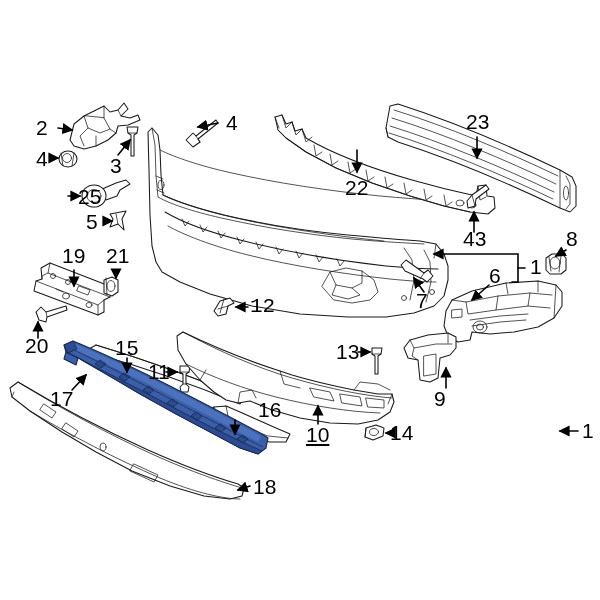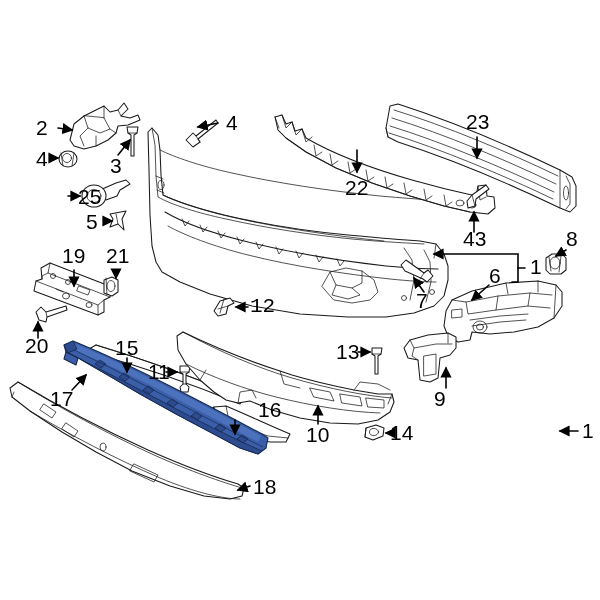--- a/index.html
+++ b/index.html
@@ -403,21 +403,21 @@
   <div class="lbl" style="left:345px; top:132px;margin-top:45px;">22</div>
   <div class="lbl" style="left:466px; top:111px;">23</div>
   <div class="lbl" style="left:463px; top:228px;">43</div>
   <div class="lbl" style="left:566px; top:228px;">8</div>
   <div class="lbl" style="left:530px; top:256px;">1</div>
   <div class="lbl" style="left:489px; top:265px;">6</div>
   <div class="lbl" style="left:416px; top:290px;">7</div>
   <div class="lbl" style="left:434px; top:388px;">9</div>
   <div class="lbl" style="left:582px; top:420px;">1</div>
   <div class="lbl" style="left:390px; top:422px;">14</div>
-  <div class="lbl" style="left:306px; top:424px;">10</div>
+  <div class="lbl" style="left:306px; top:424px;text-decoration:underline;">10</div>
   <div class="lbl" style="left:336px; top:341px;">13</div>
   <div class="lbl" style="left:250px; top:296px;font-family:Liberation Mono, monospace;">12</div>
   <div class="lbl" style="left:148px; top:361px;">11</div>
   <div class="lbl" style="left:115px; top:337px;">15</div>
   <div class="lbl" style="left:224px; top:399px;margin-left:34px;">16</div>
   <div class="lbl" style="left:50px;  top:388px;">17</div>
   <div class="lbl" style="left:253px; top:476px;">18</div>
   <div class="lbl" style="left:62px;  top:245px;">19</div>
   <div class="lbl" style="left:106px; top:245px;">21</div>
   <div class="lbl" style="left:25px;  top:335px;">20</div>

